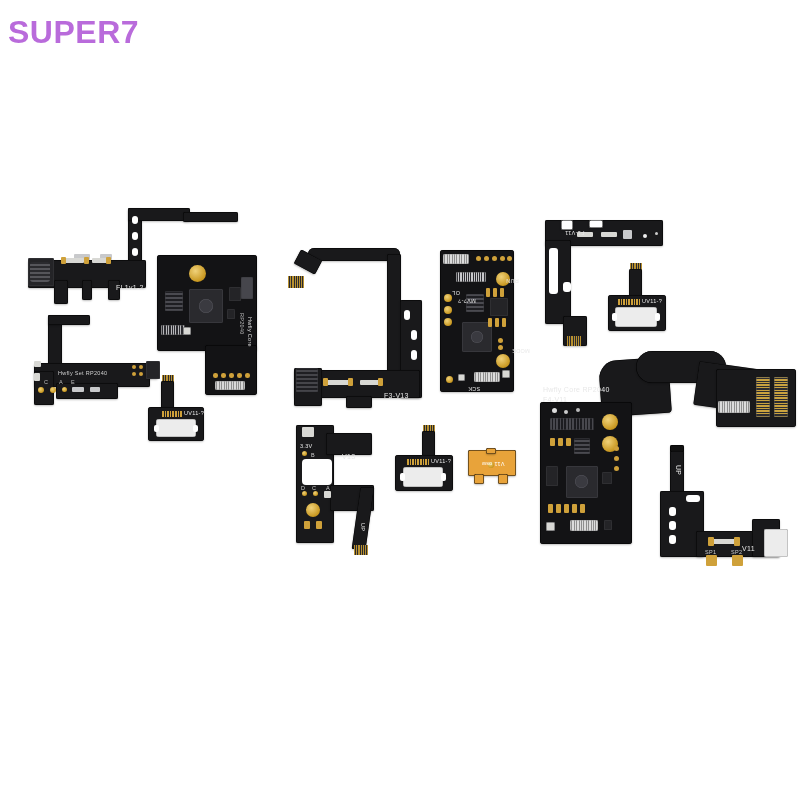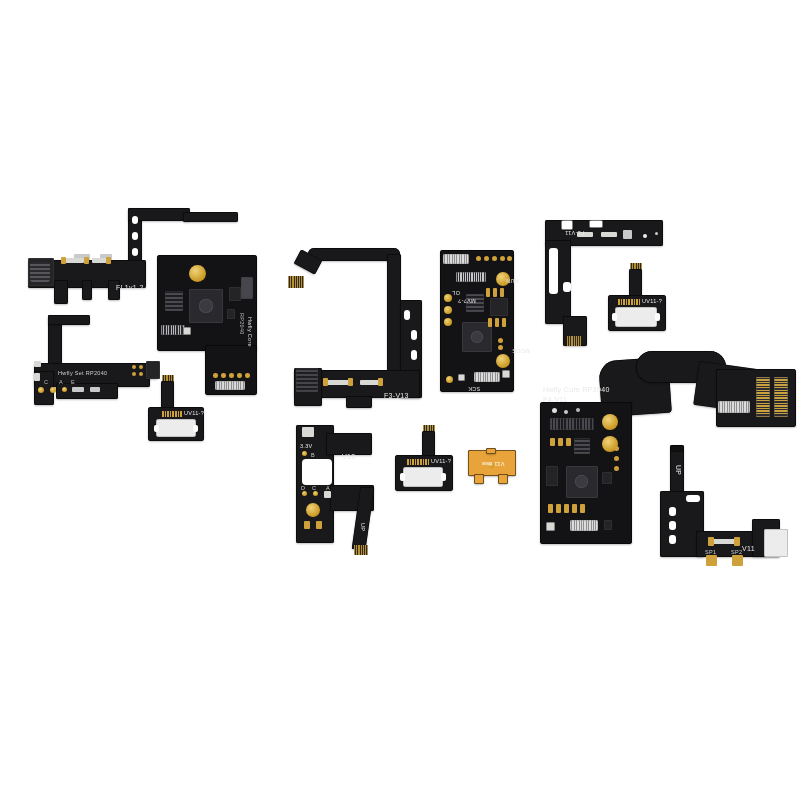--- a/index.html
+++ b/index.html
@@ -43,20 +43,21 @@
   .stripes{position:absolute;
      background-image:repeating-linear-gradient(90deg,rgba(255,255,255,.045) 0 1px,transparent 1px 4px);}
   .rot90{transform:rotate(90deg);transform-origin:0 0;}
   .rot180{transform:rotate(180deg);}
 </style>
 </head>
 <body>
 
 <div id="stage">
 
+  <div class="wm" style="color: rgb(180, 95, 216);">SUPER7</div>
 
   <div class="part" style="left:28px;top:208px;width:200px;height:110px;">
     <div class="pcb flex" style="left:100px;top:0px;width:14px;height:62px;"></div>
     <div class="pcb flex" style="left:100px;top:0px;width:62px;height:13px;"></div>
     <div class="pcb flex" style="left:155px;top:4px;width:55px;height:10px;"></div>
     <div class="hole" style="left:104px;top:8px;width:6px;height:8px;"></div>
     <div class="hole" style="left:104px;top:24px;width:6px;height:8px;"></div>
     <div class="hole" style="left:104px;top:40px;width:6px;height:8px;"></div>
     <div class="hole" style="left:104px;top:54px;width:6px;height:8px;"></div>
     <div class="pcb flex" style="left:0px;top:52px;width:118px;height:28px;"></div>

